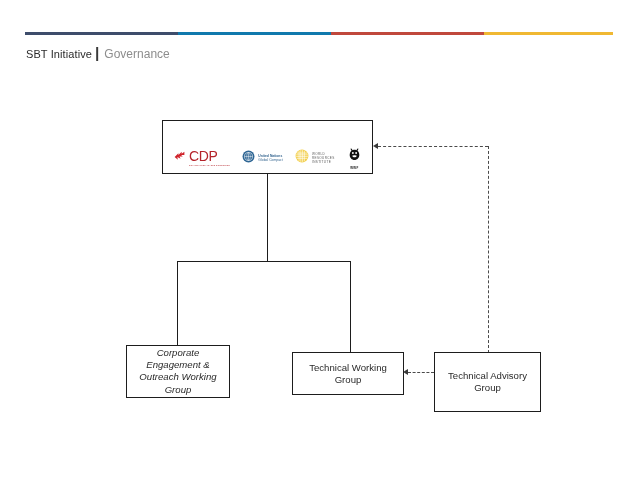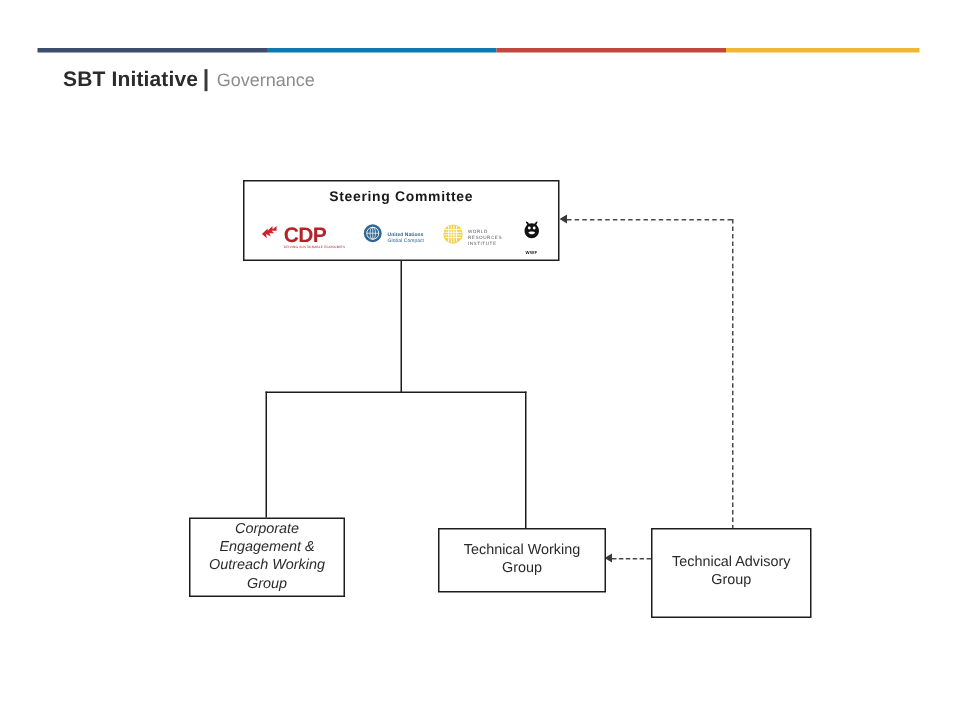--- a/index.html
+++ b/index.html
@@ -9,21 +9,21 @@
     overflow:hidden;position:relative;
   }
   #slide{position:absolute;left:0;top:0;width:638px;height:478px;background:#fff;}
 
   
   .rule{position:absolute;left:25px;top:32px;width:588px;height:3px;display:flex;}
   .rule span{height:3px;display:block;}
 
   
   .title{position:absolute;left:26px;top:44px;white-space:nowrap;}
-  .title .t1{font-size:14px;font-weight:bold;color:#2b2b2b;letter-spacing:.1px;margin-left:16px;}
+  .title .t1{font-size:11px;font-weight:normal;color:#2b2b2b;letter-spacing:.1px;}
   .title .bar{font-size:15.5px;font-weight:bold;color:#3a3a3a;margin:0 5px 0 3px;}
   .title .t2{font-size:12px;font-weight:normal;color:#8d8d8d;}
 
   
   .chart{position:absolute;left:0;top:0;width:638px;height:478px;}
 
   .box{position:absolute;border:1.4px solid #1d1d1d;background:#fff;box-sizing:border-box;}
   .box .lbl{
     position:absolute;left:0;right:0;top:50%;transform:translateY(-50%);
     text-align:center;font-size:9.6px;color:#2a2a2a;line-height:12.4px;
@@ -39,21 +39,21 @@
     position:absolute;left:4px;right:4px;top:23px;height:28px;
     display:flex;align-items:center;justify-content:space-around;
   }
 
   
   .logo{display:flex;align-items:center;gap:3px;}
   .logo .mark{flex:0 0 auto;}
   .logo .wordmark{display:flex;flex-direction:column;justify-content:center;}
 
   
-  .cdp-word{font-size:14px;font-weight:bold;color:#b4232a;letter-spacing:-.4px;line-height:14px;}
+  .cdp-word{font-size:14px;font-weight:normal;color:#b4232a;letter-spacing:-.4px;line-height:14px;}
   .cdp-sub{font-size:2.1px;color:#b4232a;letter-spacing:.15px;line-height:3px;margin-top:1px;}
   
   .un-l1{font-size:3.3px;font-weight:bold;color:#2d5f8b;line-height:4.2px;letter-spacing:.05px;}
   .un-l2{font-size:3.3px;color:#2d5f8b;line-height:4.2px;letter-spacing:.05px;}
   
   .wri-l{font-size:3.1px;color:#5c5c5c;line-height:4.3px;letter-spacing:.35px;}
   
   .wwf-word{font-size:2.9px;font-weight:bold;color:#111;letter-spacing:.3px;text-align:center;line-height:4px;}
 
   
@@ -99,21 +99,20 @@
 
     <div class="dash-v" style="left:487.5px;top:146px;height:207px;"></div>
 
     <div class="dash-h" style="left:378px;top:146px;width:110px;"></div>
     <div class="arrow-l" style="left:373px;top:143px;"></div>
 
     <div class="dash-h" style="left:408px;top:372px;width:26px;"></div>
     <div class="arrow-l" style="left:403px;top:369px;"></div>
 
     <div class="box" id="sc-box">
-      <div id="sc-title">Steering Committee</div>
       <div id="sc-logos">
 
         <div class="logo">
           <span class="mark">
             <svg width="13" height="13" viewBox="0 0 24 24">
               <path d="M3 13 L10 6 L10 9 L16 3 L16 7 L21 3 L21 9 L15 9 L18 12 L12 12 L14 16 L8 13 L9 18 L3 13 Z" fill="#d0232b"></path>
             </svg>
           </span>
           <span class="wordmark">
             <span class="cdp-word">CDP</span>

